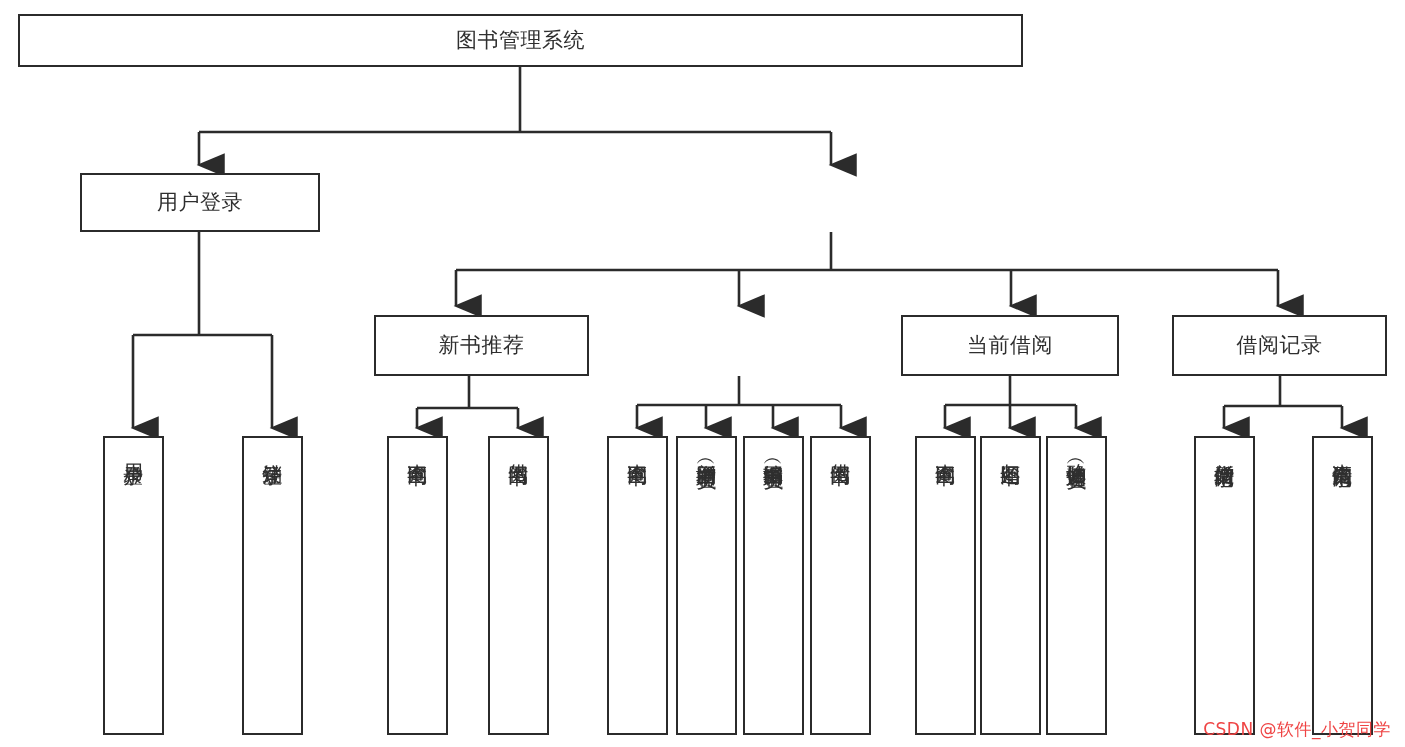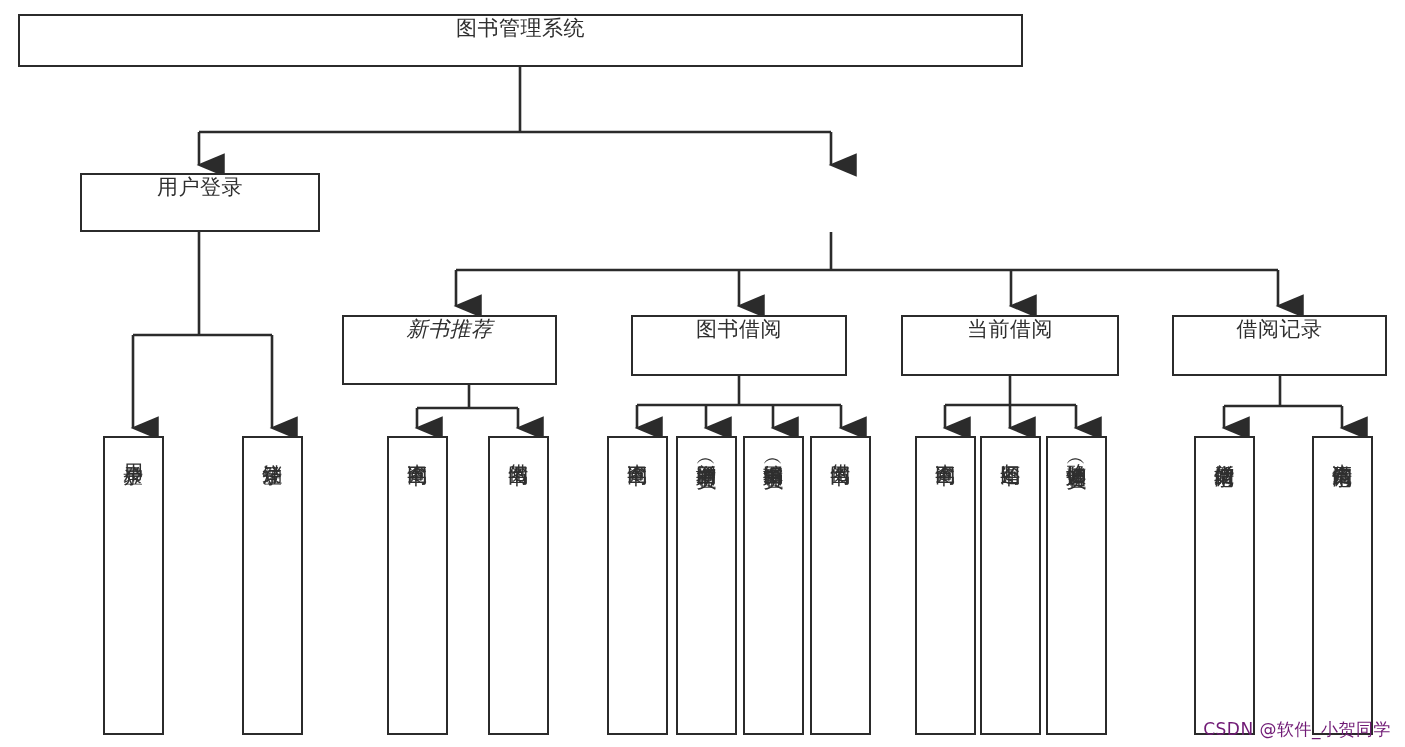--- a/index.html
+++ b/index.html
@@ -26,20 +26,21 @@
     width: 1405px;
     height: 747px;
     pointer-events: none;
   }
   .node {
     position: absolute;
     box-sizing: border-box;
     background: #ffffff;
     border: 2.5px solid #2b2b2b;
     display: flex;
+    align-items: center;
     justify-content: center;
     color: #2b2b2b;
   }
   .node .label {
     font-size: 21px;
     line-height: 1.18;
     letter-spacing: 0.5px;
     white-space: nowrap;
     color: #2f2f2f;
   }
@@ -57,21 +58,21 @@
     font-size: 20px;
     line-height: 1.32;
     letter-spacing: 1px;
     white-space: nowrap;
   }
   #watermark {
     position: absolute;
     right: 14px;
     bottom: 6px;
     font-size: 17px;
-    color: #701a75;
+    color: #ef4444;
     letter-spacing: 0.5px;
     white-space: nowrap;
   }
 </style>
 </head>
 <body>
 
 <div id="diagram-root">
 
   <svg class="connectors" viewBox="0 0 1405 747" xmlns="http://www.w3.org/2000/svg">
@@ -124,27 +125,24 @@
 
   <div class="node horizontal" style="left:18px; top:14px; width:1005px; height:53px;">
     <span class="label">图书管理系统</span>
   </div>
 
   <div class="node horizontal" style="left:80px; top:173px; width:240px; height:59px;">
     <span class="label">用户登录</span>
   </div>
 
 
-  <div class="node horizontal" style="left:342px; top:315px; width:215px; height:70px;font-style:italic;">
+  <div class="node horizontal" style="left:374px; top:315px; width:215px; height:61px;">
     <span class="label">新书推荐</span>
   </div>
 
-  <div class="node horizontal" style="left:631px; top:315px; width:216px; height:61px;">
-    <span class="label">图书借阅</span>
-  </div>
 
   <div class="node horizontal" style="left:1172px; top:315px; width:215px; height:61px;">
     <span class="label">借阅记录</span>
   </div>
 
   <div class="node horizontal" style="left:901px; top:315px; width:218px; height:61px;">
     <span class="label">当前借阅</span>
   </div>
 
   <div class="node vertical" style="left:103px; top:436px; width:61px; height:299px;">

